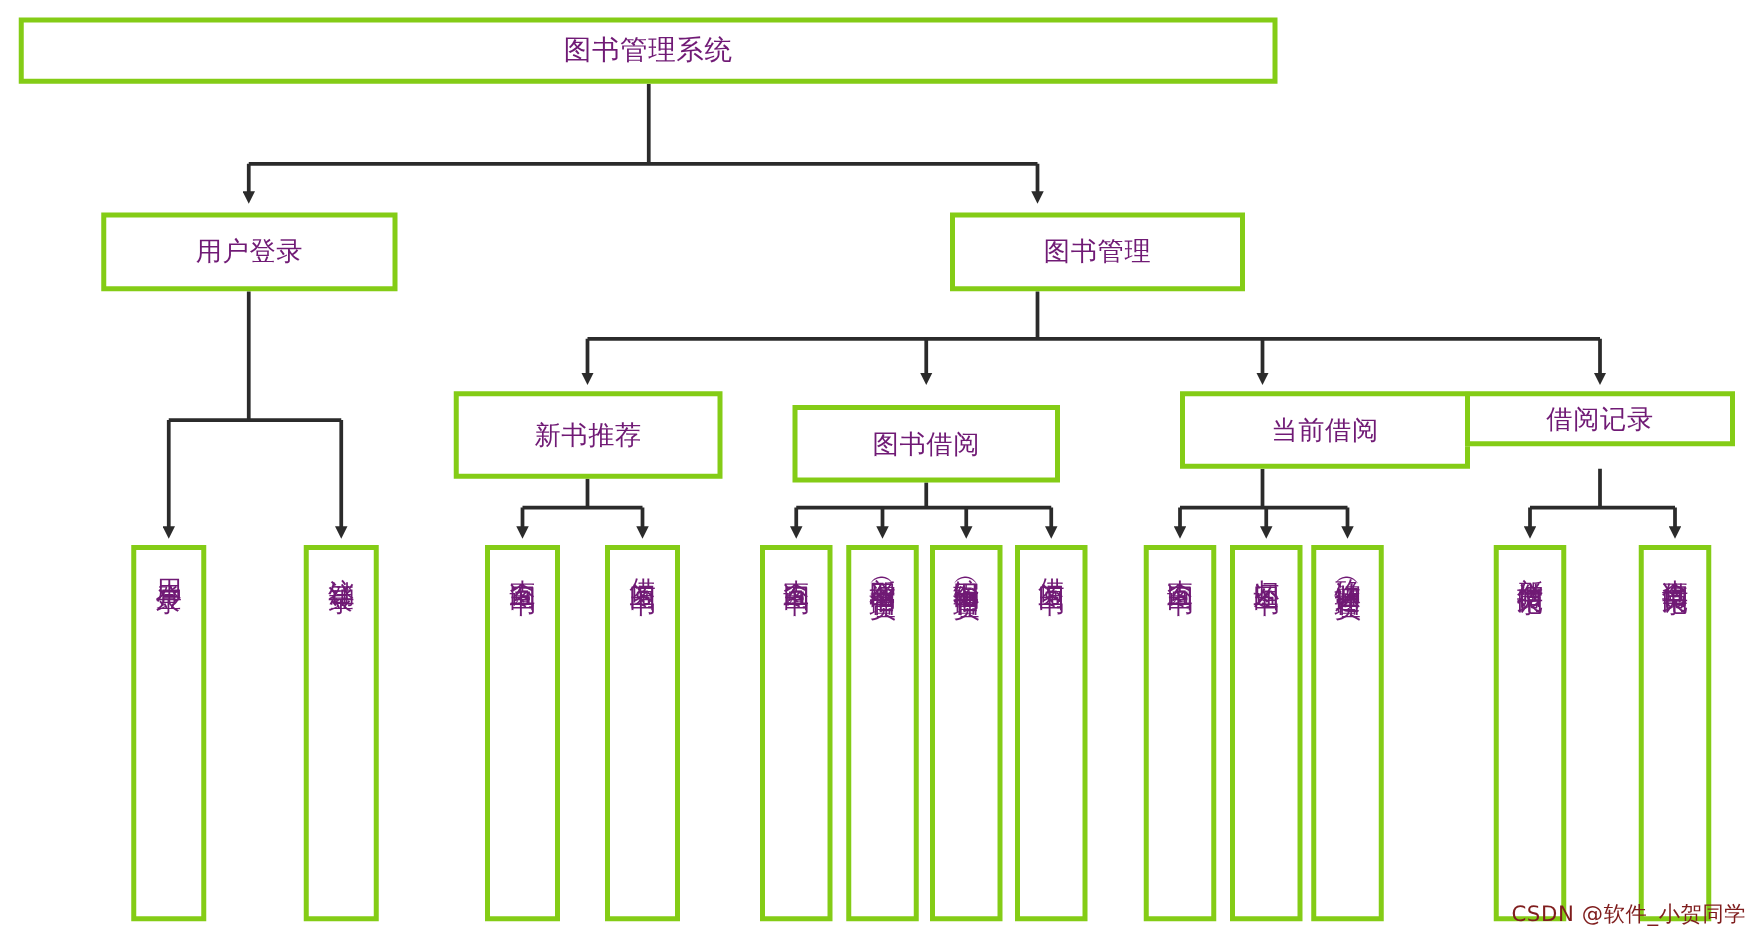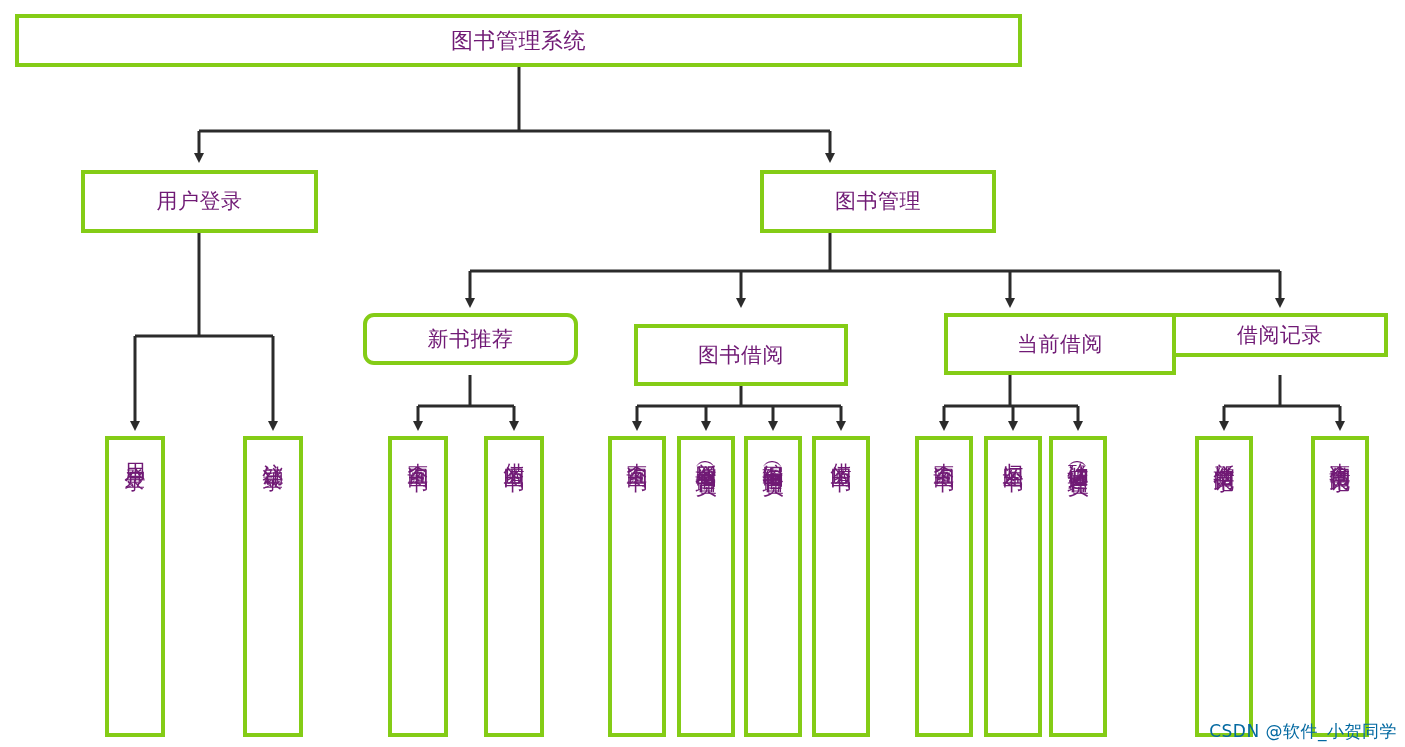--- a/index.html
+++ b/index.html
@@ -67,21 +67,21 @@
     max-height: 290px;
   }
   .node.vert.tall .label {
     letter-spacing: 2px;
   }
   .watermark {
     position: absolute;
     right: 8px;
     bottom: 4px;
     font-size: 17px;
-    color: #0369a1;
+    color: #7f1d1d;
     letter-spacing: 0.5px;
     white-space: nowrap;
     user-select: none;
   }
 </style>
 </head>
 <body>
 
 <div id="diagram-root">
 
@@ -139,21 +139,21 @@
     <span class="label">图书管理系统</span>
   </div>
 
   <div class="node horiz" style="left:81px; top:170px; width:237px; height:63px;">
     <span class="label">用户登录</span>
   </div>
   <div class="node horiz" style="left:712px; top:170px; width:236px; height:63px;margin-left:48px;">
     <span class="label">图书管理</span>
   </div>
 
-  <div class="node horiz" style="left:363px; top:313px; width:215px; height:52px;border-radius:11px;">
+  <div class="node horiz" style="left:363px; top:313px; width:215px; height:70px;">
     <span class="label">新书推荐</span>
   </div>
   <div class="node horiz" style="left:634px; top:313px; width:214px; height:62px;margin-top:11px;">
     <span class="label">图书借阅</span>
   </div>
   <div class="node horiz" style="left:944px; top:313px; width:232px; height:62px;">
     <span class="label">当前借阅</span>
   </div>
   <div class="node horiz" style="left:1172px; top:313px; width:216px; height:44px;">
     <span class="label">借阅记录</span>

